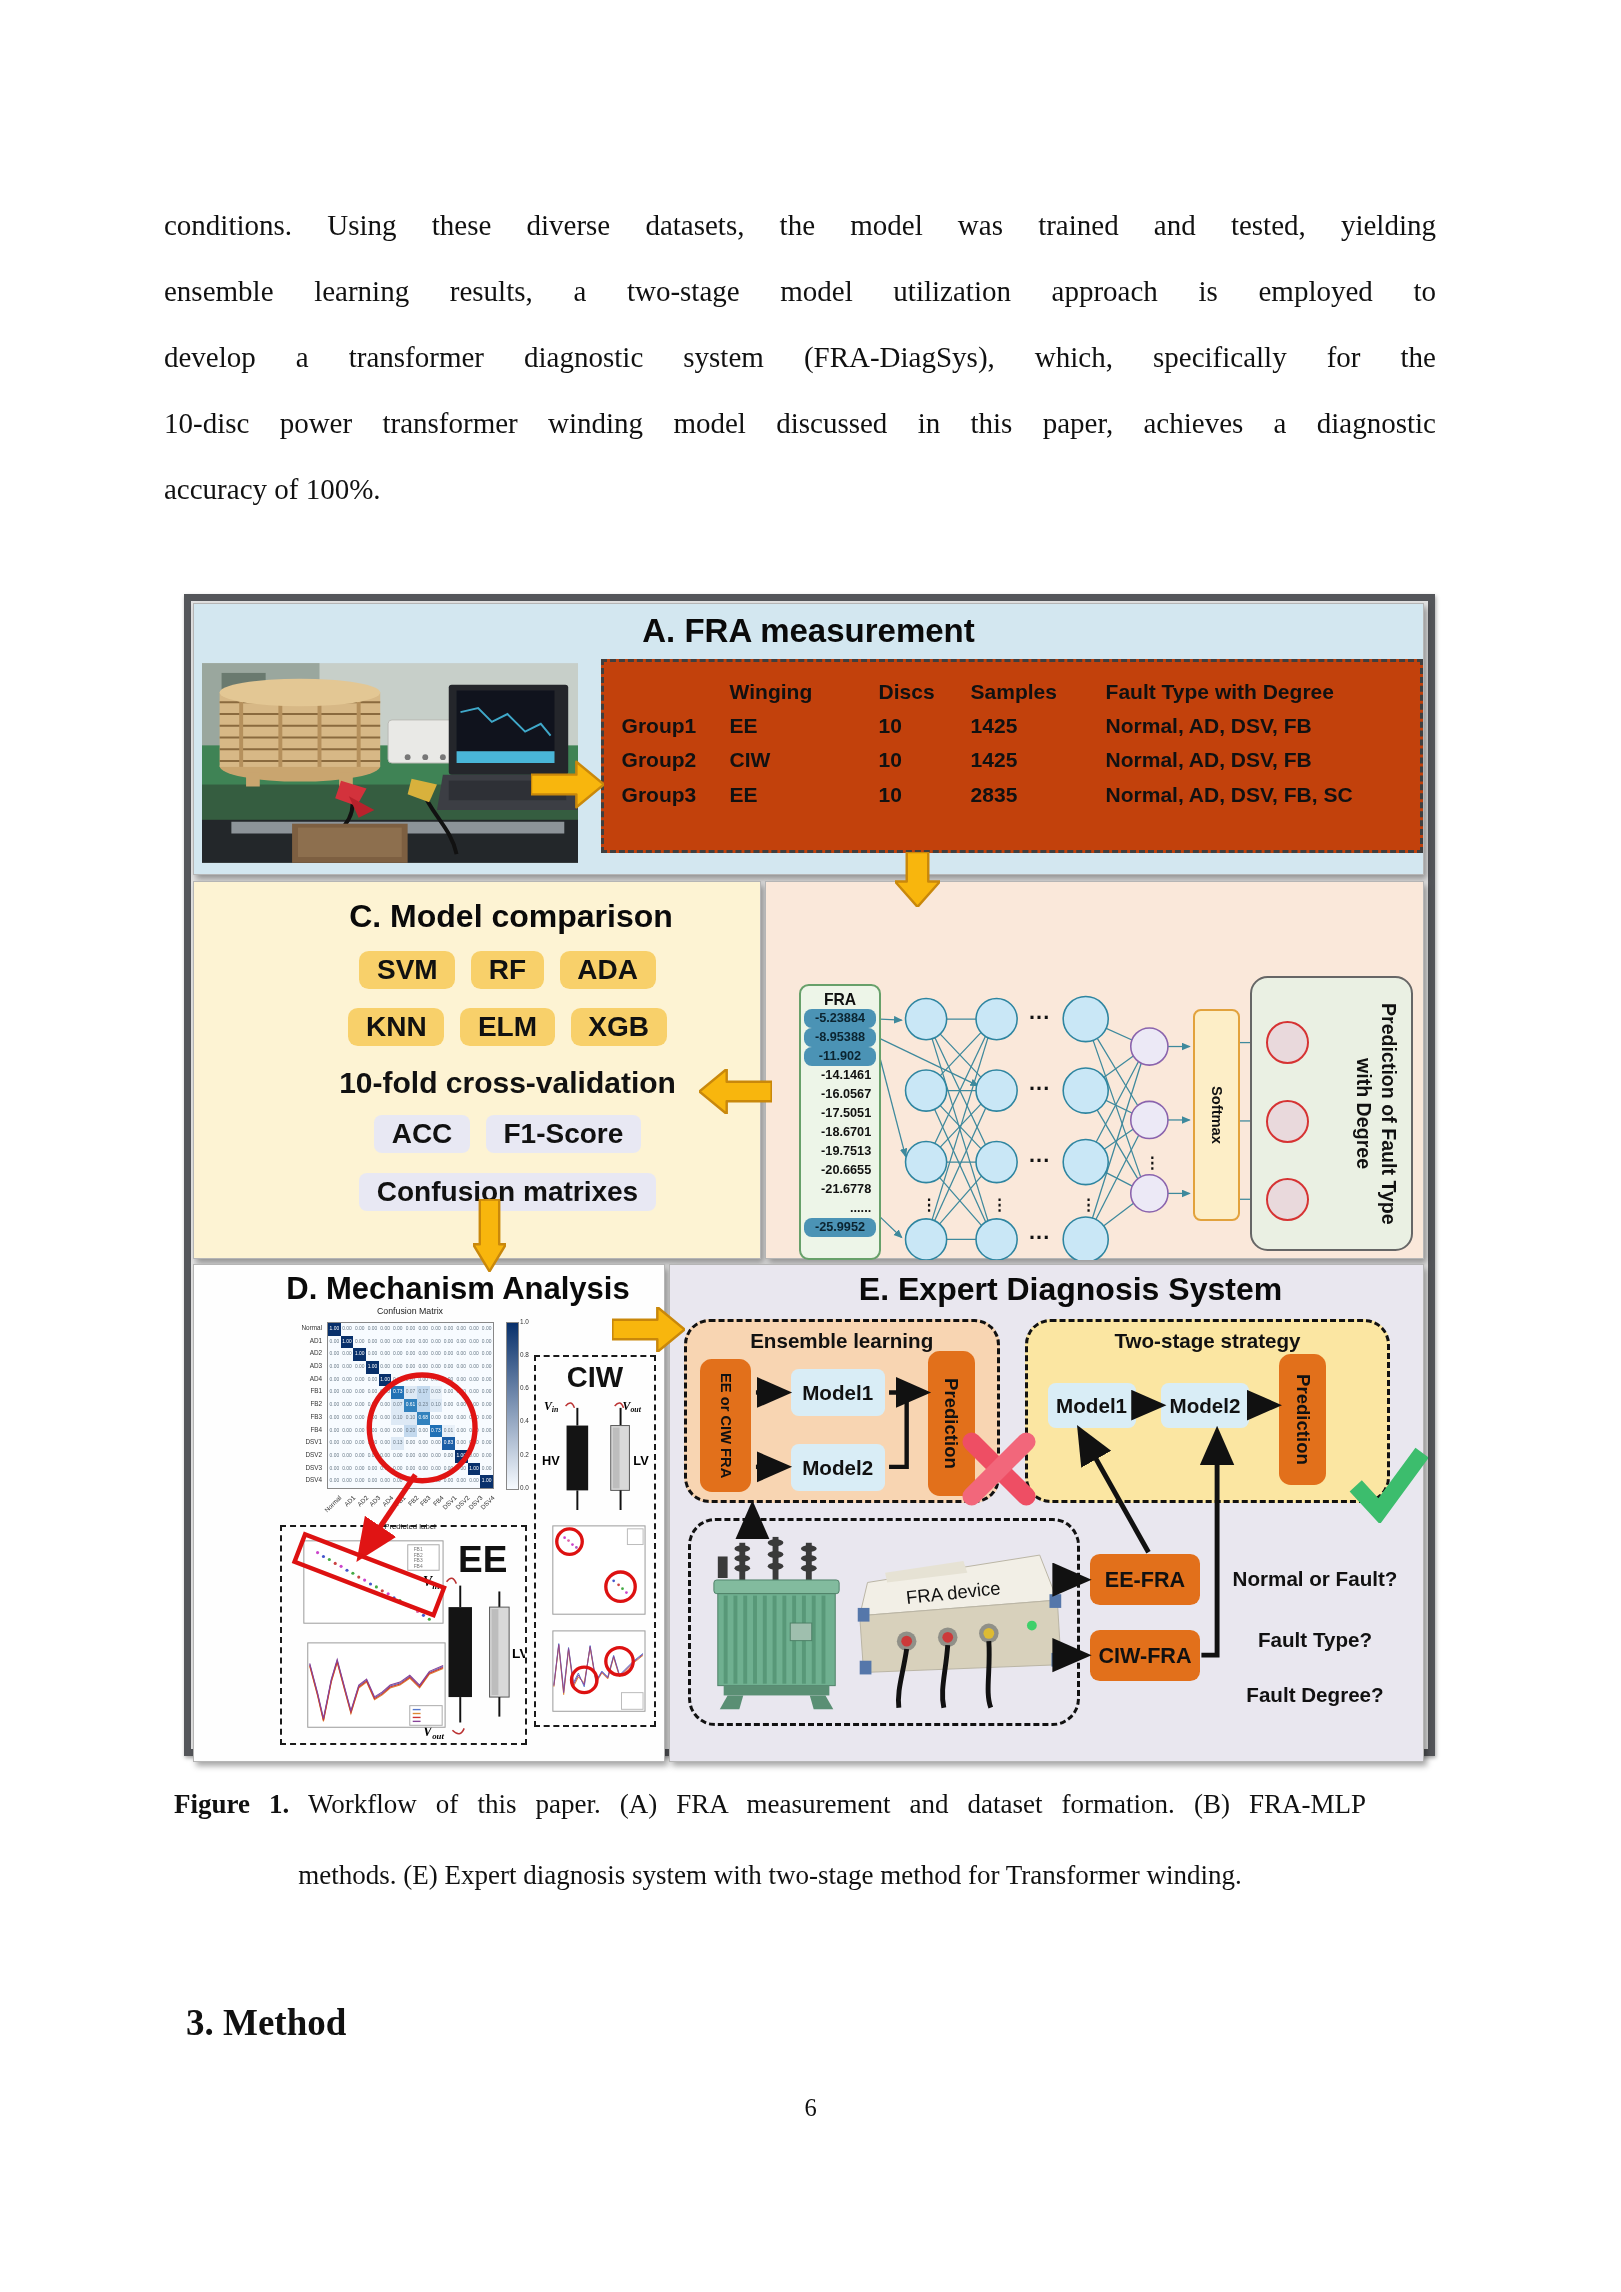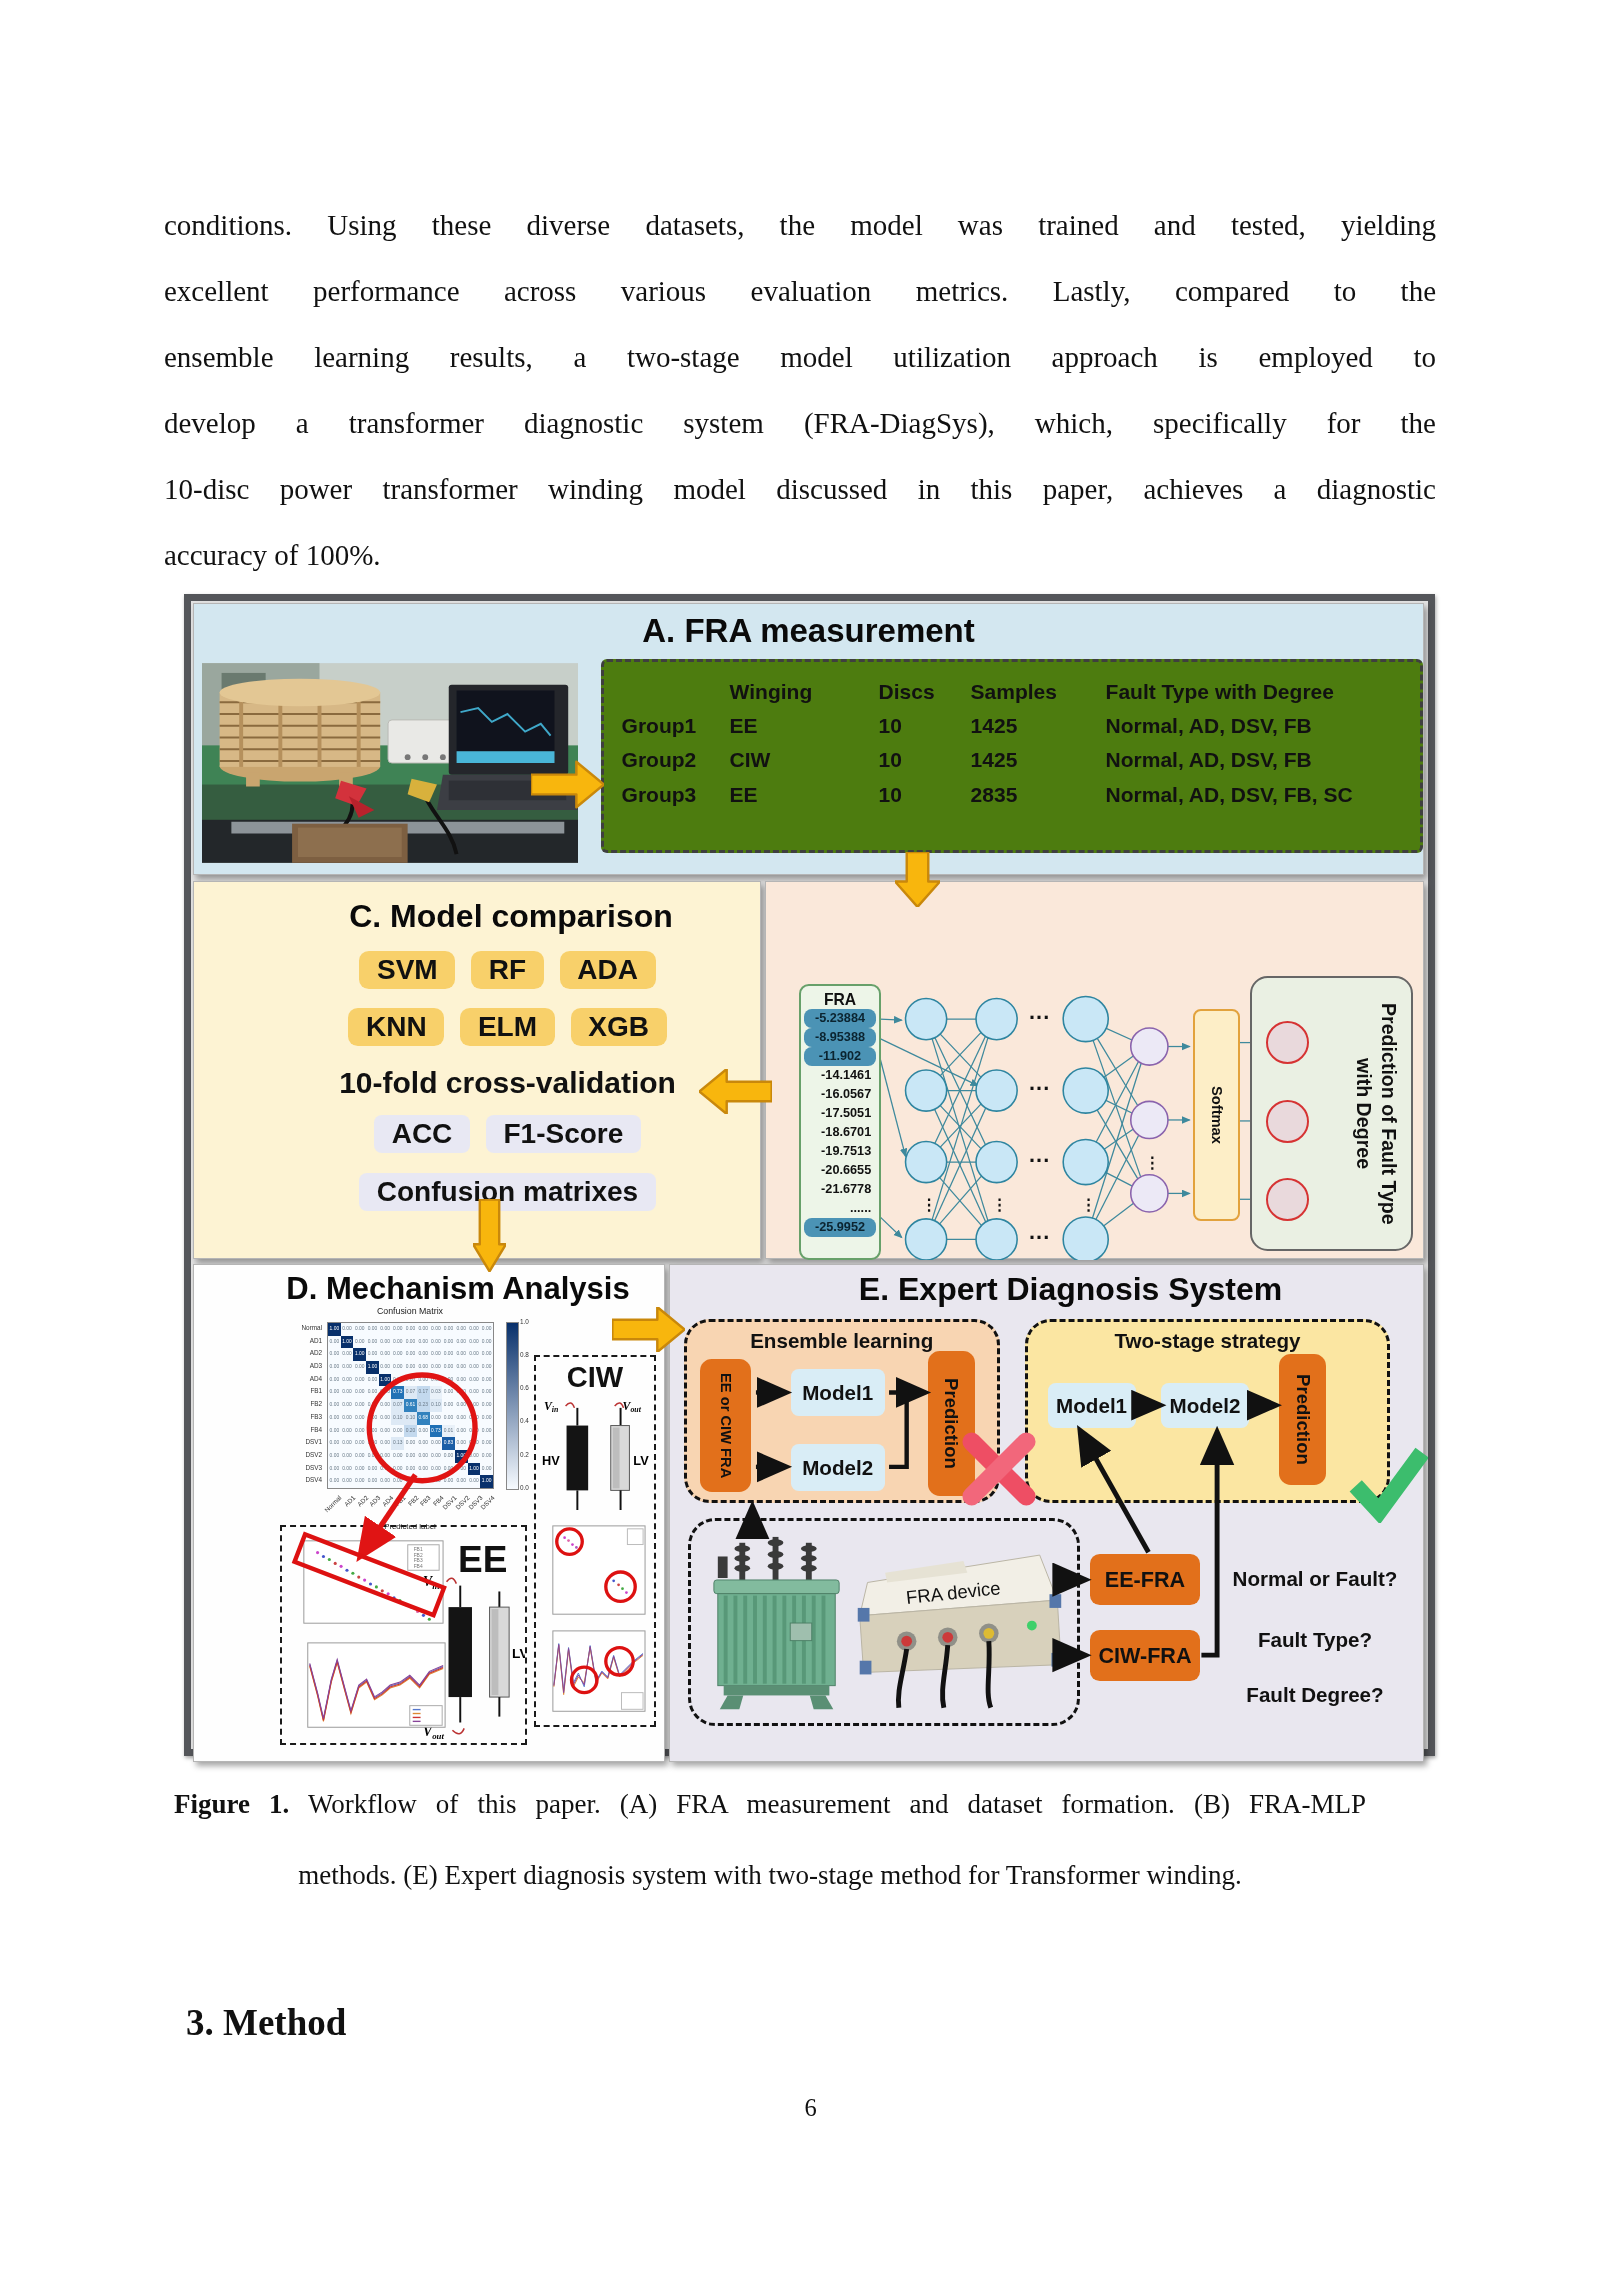--- a/index.html
+++ b/index.html
@@ -23,22 +23,22 @@
         box-shadow:2.9px 3.9px 5.9px rgba(0,0,0,.35);font-family:"Liberation Sans",sans-serif;}
   #panel-a{left:2px;top:2px;width:1231px;height:272px;background:#d3e7f0;}
   #panel-c{left:2px;top:280px;width:568px;height:378px;background:#fdf3d3;}
   #panel-b{left:574px;top:280px;width:659px;height:378px;background:#fae8da;}
   #panel-d{left:2px;top:663px;width:472px;height:498px;background:#fefefe;}
   #panel-e{left:478px;top:663px;width:755px;height:498px;background:#e9e7ef;}
   .ptitle{position:absolute;left:0;right:0;text-align:center;font-weight:bold;color:#0a0a0a;letter-spacing:0px;}
   
   #a-title{top:7.8px;font-size:33px;}
   #lab-photo{position:absolute;left:7.8px;top:59px;}
-  #table-box{position:absolute;left:407px;top:55px;width:816px;height:188px;background:#4d7c0f;
-        border:3.4px dashed #3f3f3f;border-radius:6px;}
+  #table-box{position:absolute;left:407px;top:55px;width:816px;height:188px;background:#c2410c;
+        border:3.4px dashed #3f3f3f;border-radius:0;}
   #fra-table{position:absolute;left:17.6px;top:15.7px;display:grid;grid-template-columns:108px 149px 92px 135px auto;
         row-gap:6.9px;font-size:21px;font-weight:bold;line-height:27.4px;}
   
   .barrow{position:absolute;z-index:40;}
   
   #c-title{top:15.7px;font-size:32px;transform:translateX(34px);}
   #c-content{position:absolute;left:101px;top:69px;width:425px;}
   .chiprow{display:flex;justify-content:center;gap:16px;margin-bottom:19.6px;}
   .chip{background:#f8d06a;border-radius:9.8px;padding:2.9px 17.6px;font-size:28px;font-weight:bold;white-space:nowrap;}
   .chip.metric{background:#e8e8f3;border-radius:7.8px;}
@@ -98,21 +98,20 @@
   svg text{font-family:"Liberation Sans",sans-serif;}
   .serif-it{font-family:"Liberation Serif",serif;font-style:italic;}
 </style>
 </head>
 <body>
 
 <div id="page">
 
   <div id="paragraph">
       <div class="pline">conditions. Using these diverse datasets, the model was trained and tested, yielding</div>
-      <div class="pline">excellent performance across various evaluation metrics. Lastly, compared to the</div>
       <div class="pline">ensemble learning results, a two-stage model utilization approach is employed to</div>
       <div class="pline">develop a transformer diagnostic system (FRA-DiagSys), which, specifically for the</div>
       <div class="pline">10-disc power transformer winding model discussed in this paper, achieves a diagnostic</div>
       <div class="pline last">accuracy of 100%.</div>
     </div>
 
   <div id="figure">
 
     <div class="panel" id="panel-a">
       <div class="ptitle" id="a-title">A. FRA measurement</div>

